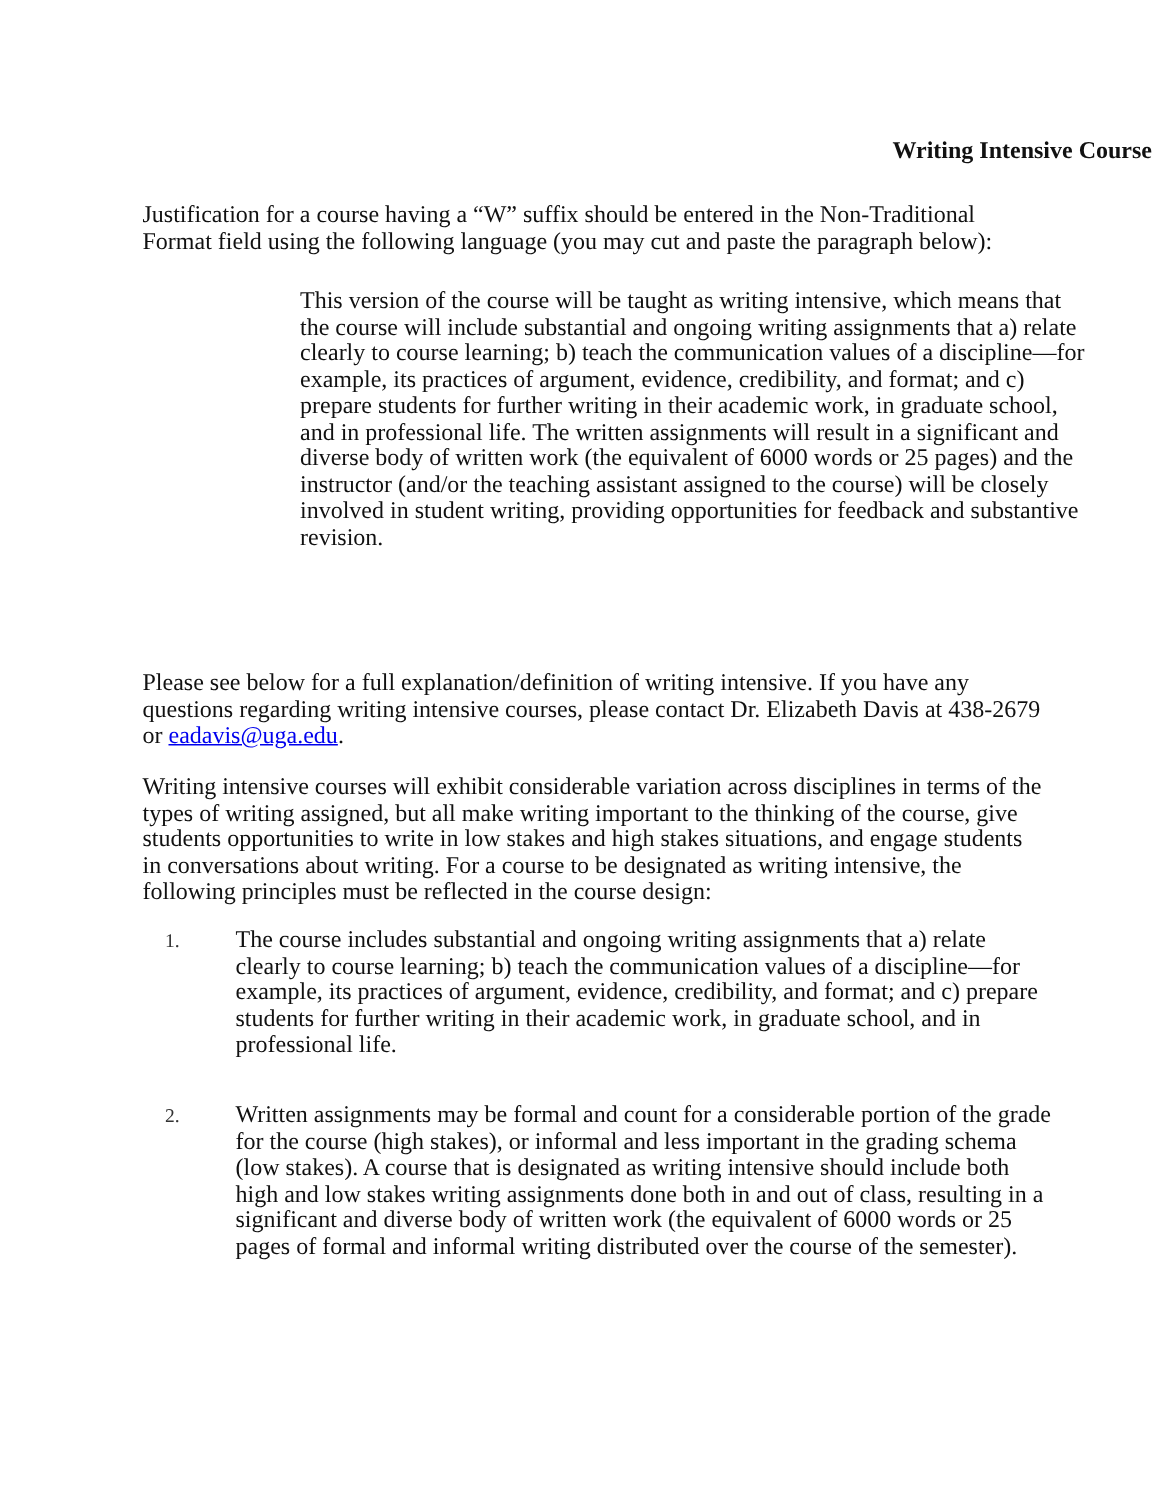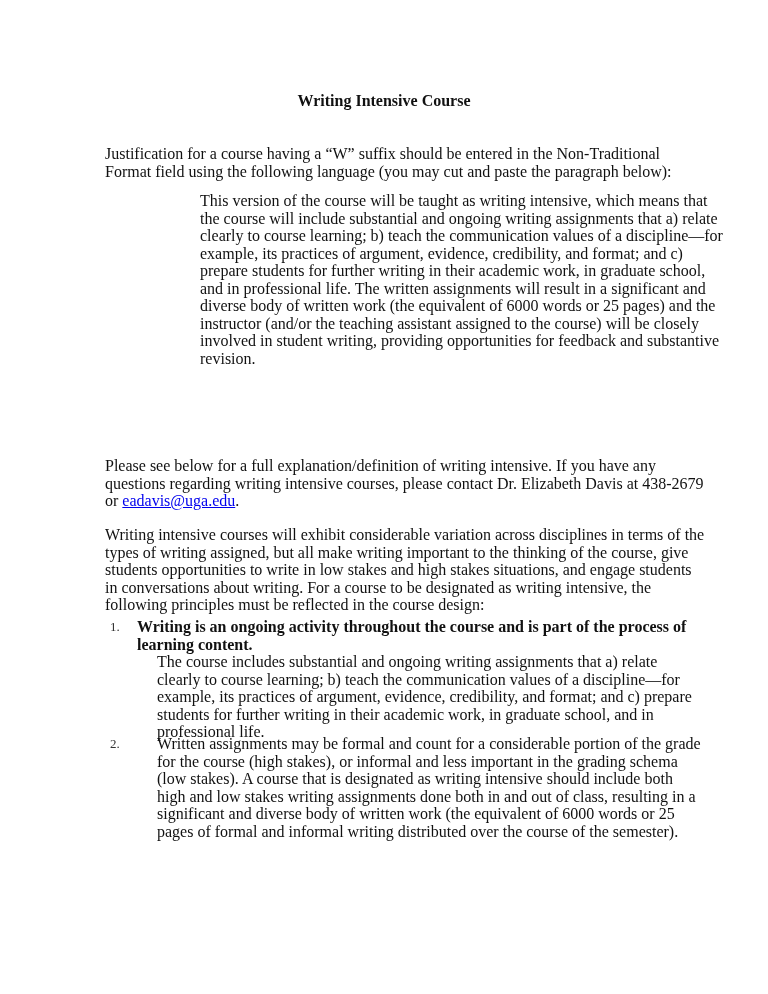--- a/index.html
+++ b/index.html
@@ -20,29 +20,29 @@
   .page {
     position: absolute;
     left: 0; top: 0;
     width: 768px; height: 994px;
   }
   .title {
     position: absolute;
     top: 92px;
     left: 0;
     width: 768px;
-    text-align: center;
+    text-align: right;
     font-weight: bold;
     font-size: 16px;
   }
   .para {
     position: absolute;
     left: 91px;
     width: 600px;
-    margin: 14px;
+    margin: 4px;
   }
   .indented {
     position: absolute;
     left: 192px;
     width: 525px;
     margin: 8px;
   }
   .link {
     color: #0000ee;
     text-decoration: underline;
@@ -87,21 +87,20 @@
   <p class="indented" style="top:184px;">This version of the course will be taught as writing intensive, which means that the course will include substantial and ongoing writing assignments that a) relate clearly to course learning; b) teach the communication values of a discipline—for example, its practices of argument, evidence, credibility, and format; and c) prepare students for further writing in their academic work, in graduate school, and in professional life.  The written assignments will result in a significant and diverse body of written work (the equivalent of 6000 words or 25 pages) and the instructor (and/or the teaching assistant assigned to the course) will be closely involved in student writing, providing opportunities for feedback and substantive revision.</p>
 
 
   <p class="para" style="top:443px;"><span>Please see below for a full explanation/definition of writing intensive. If you have any questions regarding writing intensive courses, please contact Dr. Elizabeth Davis at 438-2679 or </span><span class="link">eadavis@uga.edu</span><span>.</span></p>
 
   <p class="para" style="top:512px;">Writing intensive courses will exhibit considerable variation across disciplines in terms of the types of writing assigned, but all make writing important to the thinking of the course, give students opportunities to write in low stakes and high stakes situations, and engage students in conversations about writing. For a course to be designated as writing intensive, the following principles must be reflected in the course design:</p>
 
   <div class="list-item" style="top:618px;">
     <span class="list-num">1.</span>
     <div class="list-body">
-      <span class="list-heading">Writing is an ongoing activity throughout the course and is part of the process of learning content.</span>
       <span class="list-text">The course includes substantial and ongoing writing assignments that a) relate clearly to course learning; b) teach the communication values of a discipline—for example, its practices of argument, evidence, credibility, and format; and c) prepare students for further writing in their academic work, in graduate school, and in professional life.</span>
     </div>
   </div>
 
   <div class="list-item" style="top:735px;">
     <span class="list-num">2.</span>
     <div class="list-body">
       <span class="list-text">Written assignments may be formal and count for a considerable portion of the grade for the course (high stakes), or informal and less important in the grading schema (low stakes). A course that is designated as writing intensive should include both high and low stakes writing assignments done both in and out of class, resulting in a significant and diverse body of written work (the equivalent of 6000 words or 25 pages of formal and informal writing distributed over the course of the semester).</span>
     </div>
   </div>

